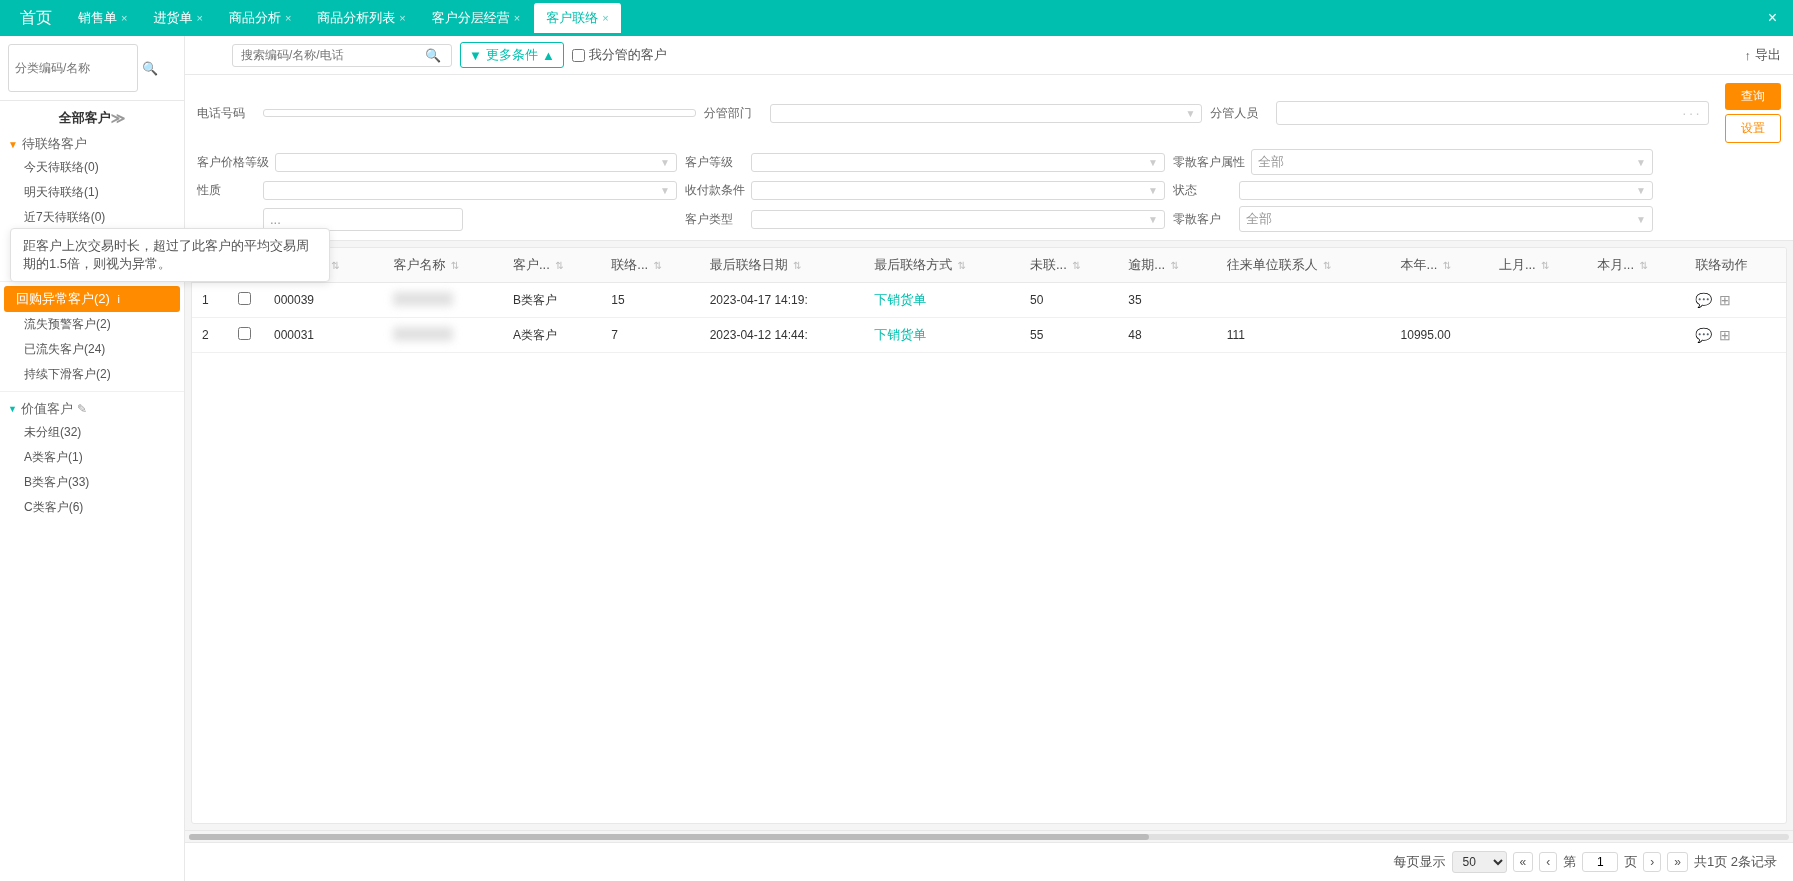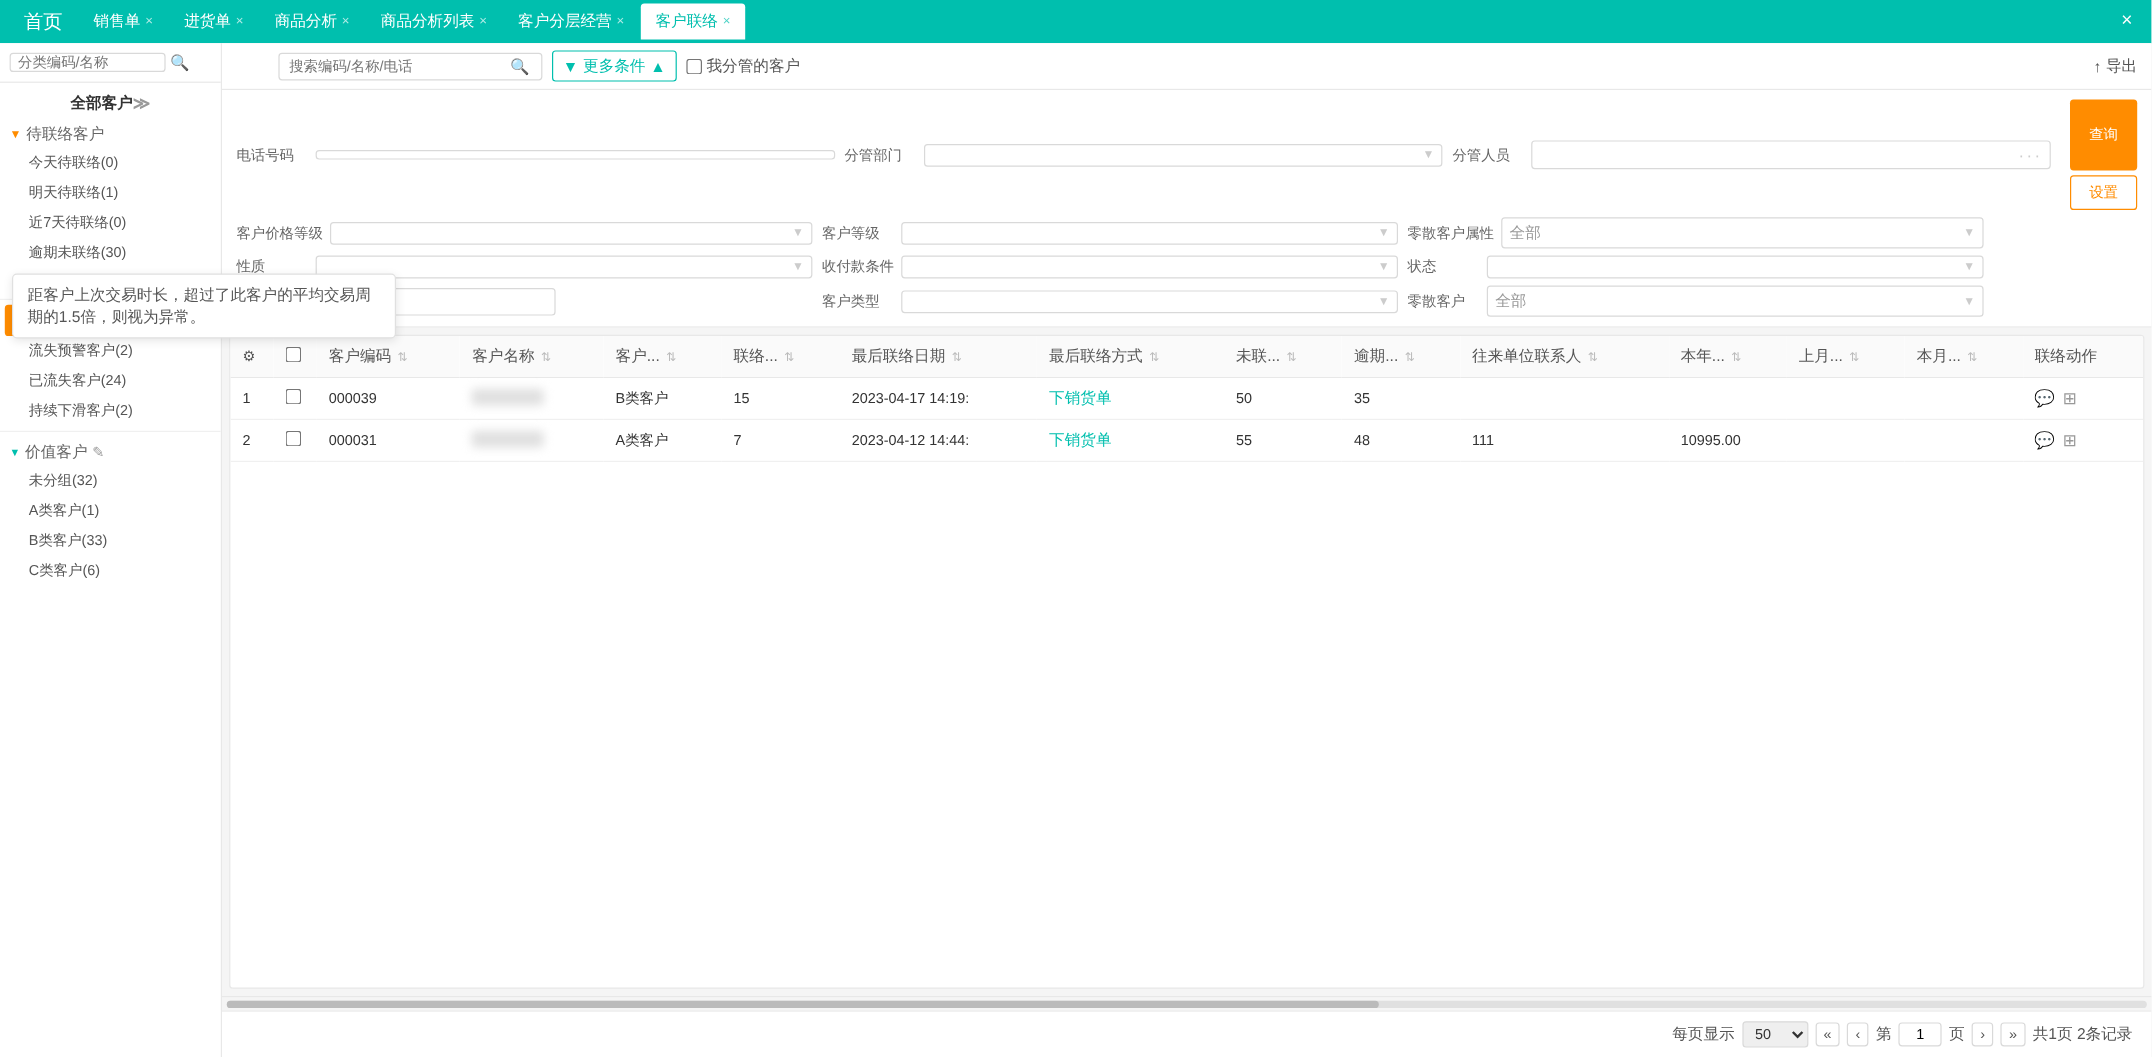--- a/index.html
+++ b/index.html
@@ -65,21 +65,21 @@
     .sidebar-search {
       padding: 8px;
       border-bottom: 1px solid #e8e8e8;
       display: flex;
       align-items: center;
       gap: 4px;
     }
     .sidebar-search input {
       border: 1px solid #d9d9d9;
       border-radius: 3px;
-      padding: 0 6px;
+      padding: 16px 6px;
       width: 130px;
       font-size: 12px;
       outline: none;
     }
     .sidebar-search-icon {
       color: #999;
       cursor: pointer;
     }
     .sidebar-header {
       display: flex;
@@ -255,21 +255,21 @@
       display: flex;
       flex-direction: column;
       gap: 4px;
       margin-left: 8px;
     }
     .btn-query {
       background: #ff8c00;
       color: #fff;
       border: none;
       border-radius: 3px;
-      padding: 21px 16px;
+      padding: 5px 16px;
       cursor: pointer;
       font-size: 12px;
     }
     .btn-settings {
       background: #fff;
       color: #ff8c00;
       border: 1px solid #ff8c00;
       border-radius: 3px;
       padding: 5px 4px;
       cursor: pointer;

